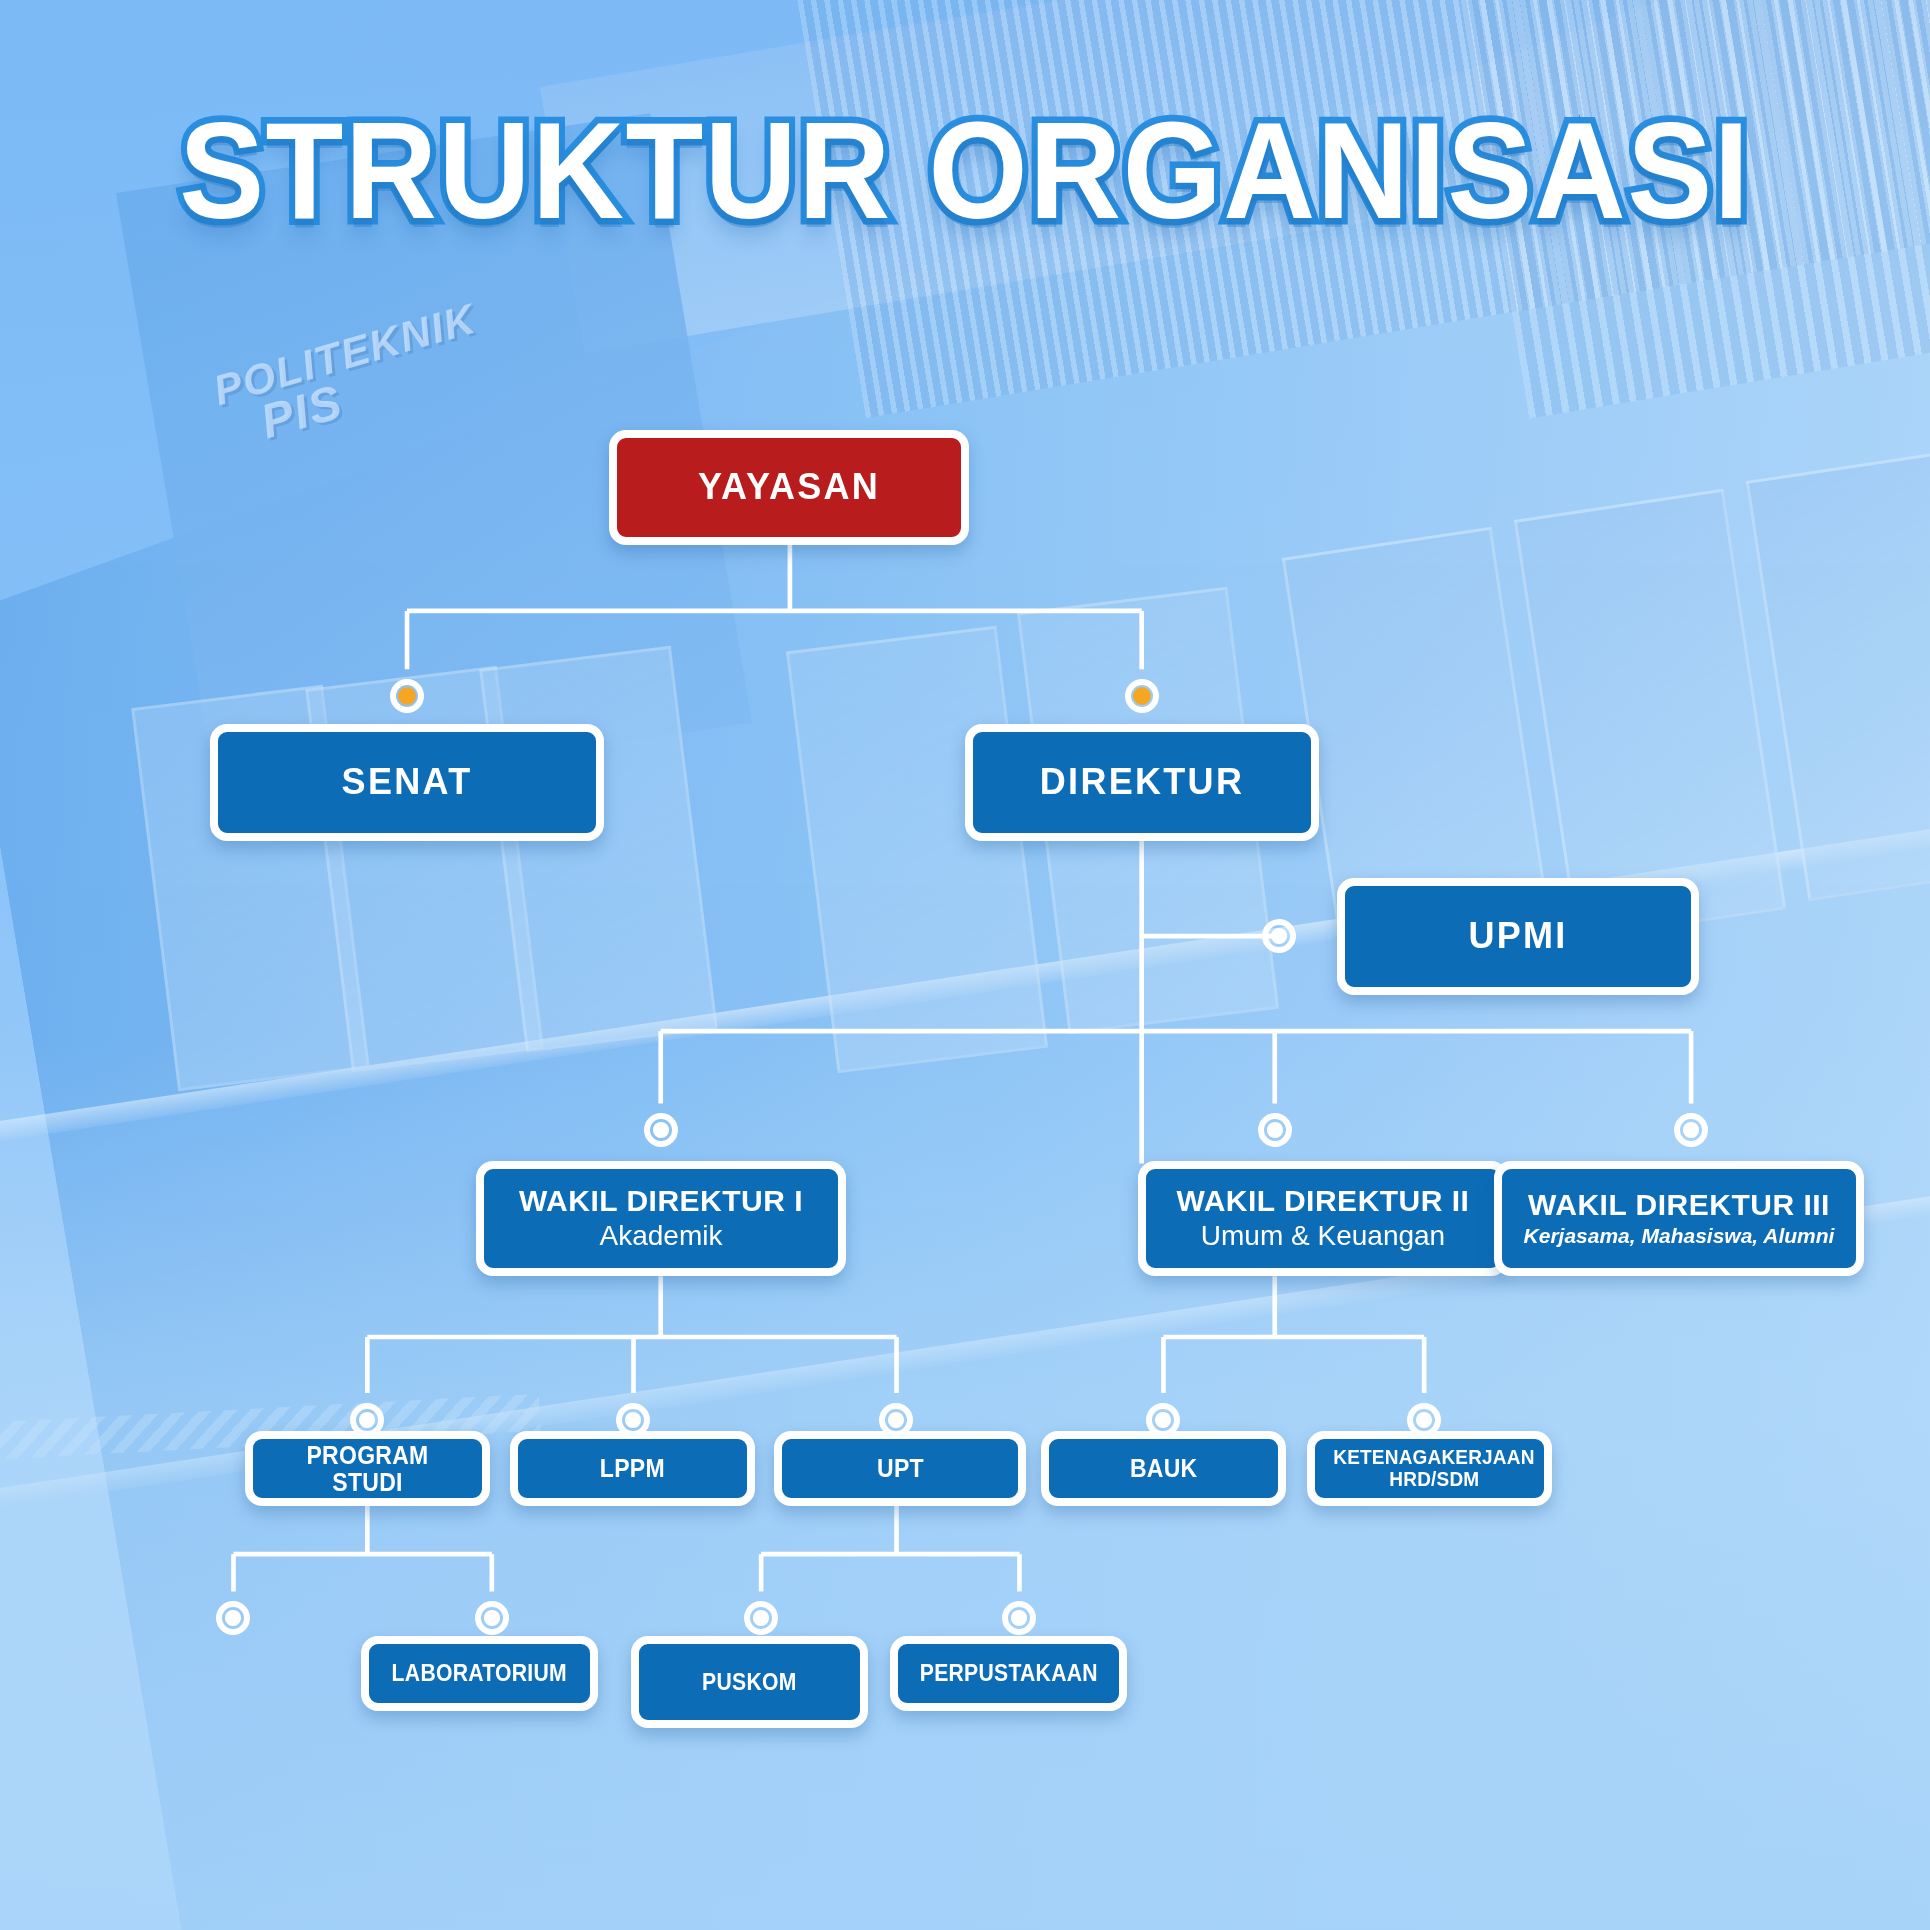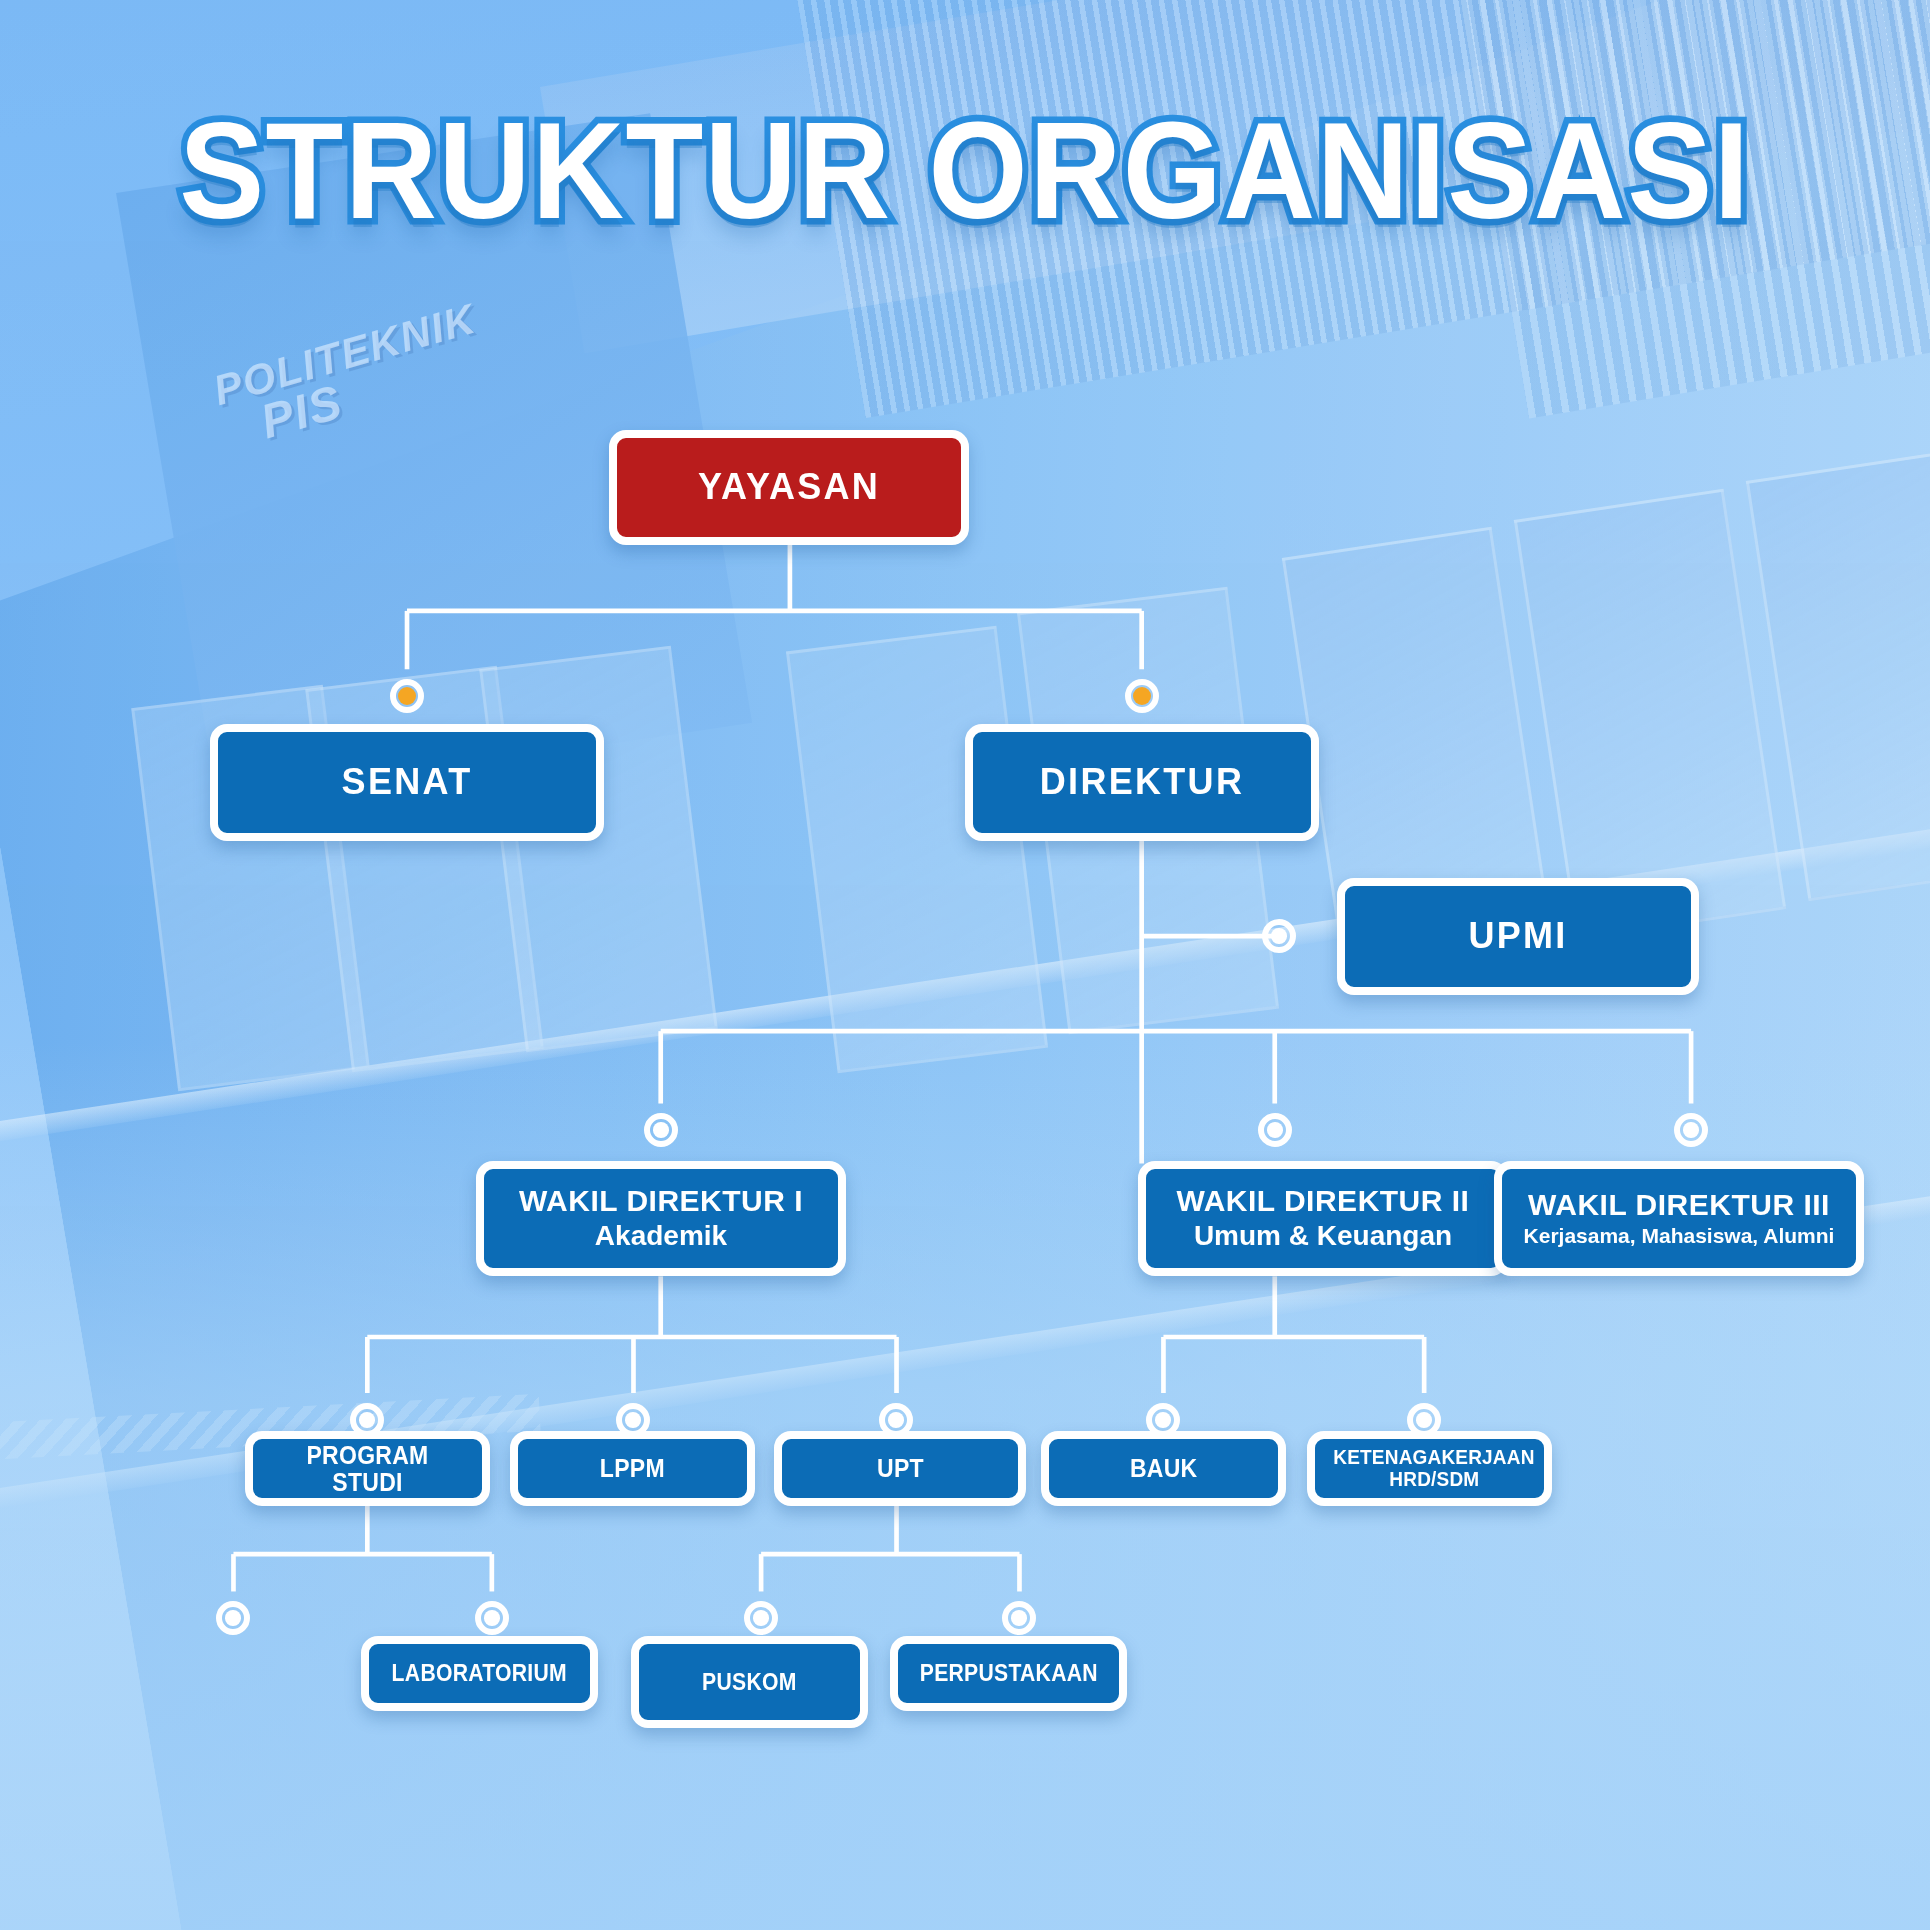--- a/index.html
+++ b/index.html
@@ -145,25 +145,25 @@
     padding:3.1px 11px;
   }
   .node.accent { background:#b91c1c; }
 
   .t-main {
     font-weight:bold;
     line-height:1.06;
     letter-spacing:0.4px;
   }
   .t-sub {
-    font-weight:bold;
+    font-weight:normal;
     line-height:1.12;
     margin-top:3.1px;
   }
-  .t-sub.bold { font-weight:bold; }
+  .t-sub.bold { font-weight:bold;font-style:italic; }
 
   
   .lvl1 .t-main { font-size:36px; letter-spacing:2.3px; }
   .lvl2 .t-main { font-size:36px; letter-spacing:2.3px; }
   .lvl3 .t-main { font-size:30px; letter-spacing:0.5px; }
   .lvl3 .t-sub  { font-size:28px; }
   .lvl3b .t-sub { font-size:21px; }
   .lvl4 .t-main { font-size:25px; letter-spacing:0.3px; transform:scaleX(.92); }
   .lvl4s .t-main { font-size:20px; letter-spacing:0.2px; transform:scaleX(.95); }
   .lvl5 .t-main { font-size:23px; letter-spacing:0.3px; transform:scaleX(.92); }

